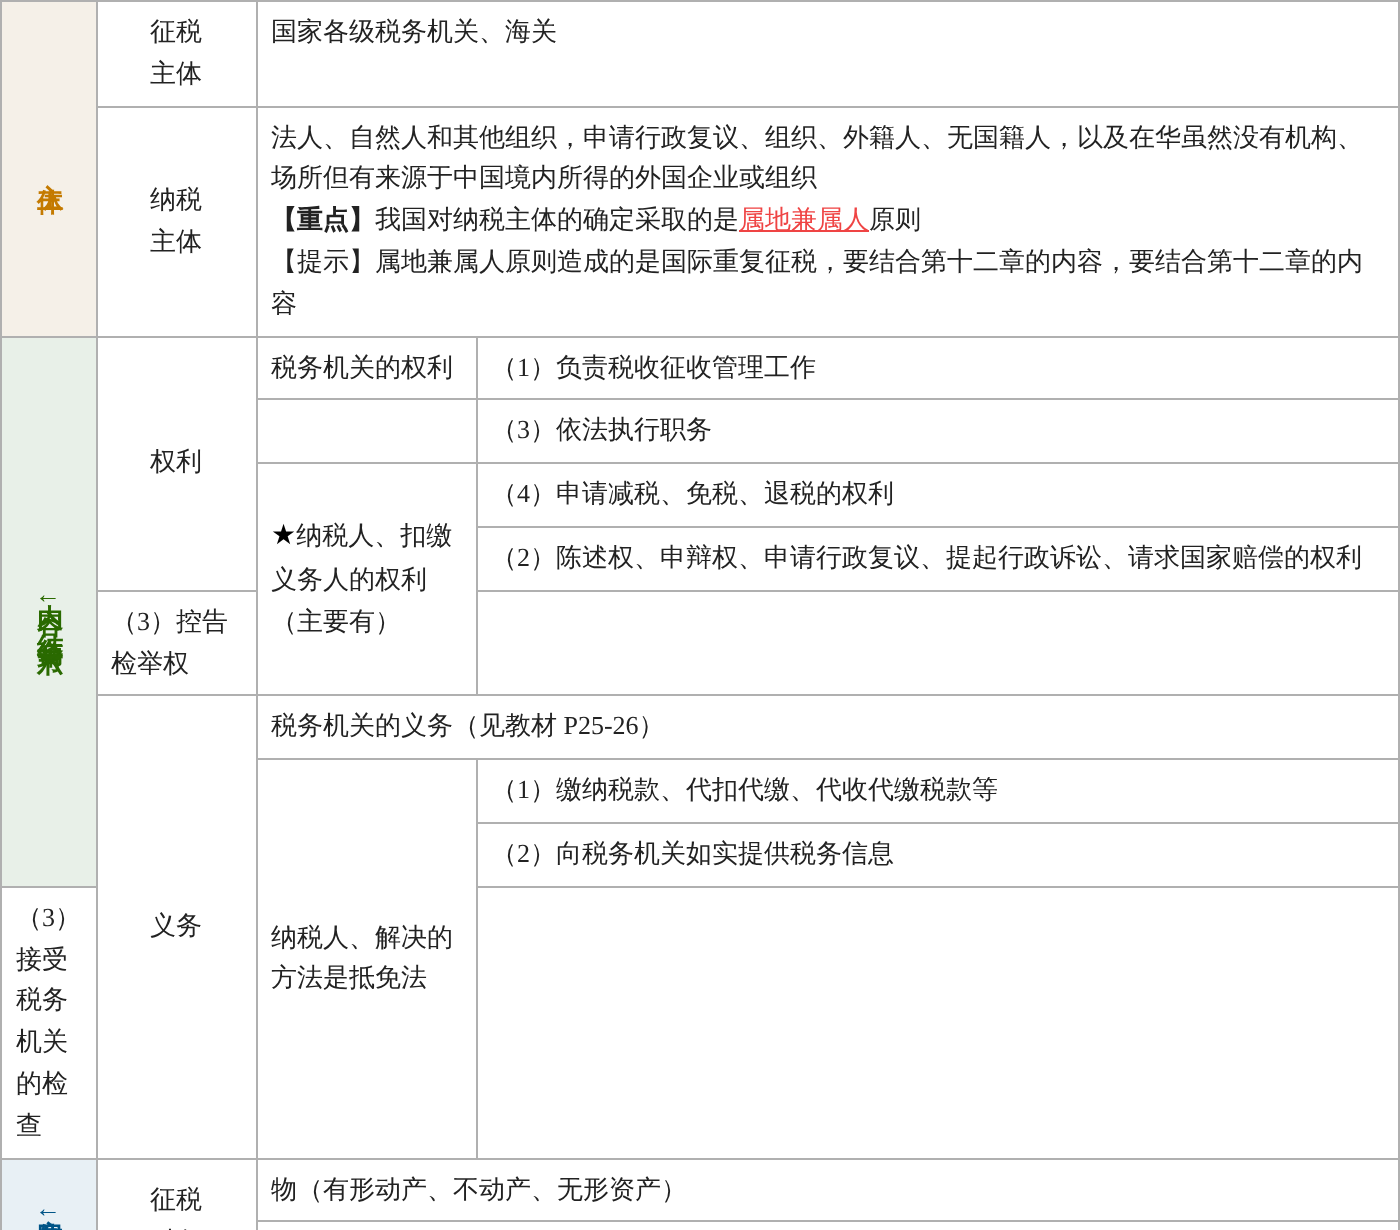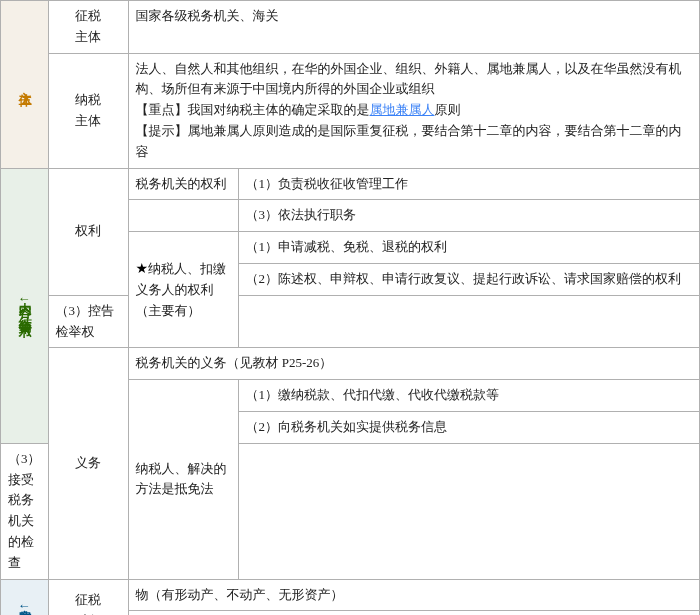--- a/index.html
+++ b/index.html
@@ -48,25 +48,25 @@
       width: 80px;
       text-align: center;
       vertical-align: middle;
     }
     .col-label4 {
       width: 110px;
       vertical-align: middle;
       text-align: left;
     }
     .red-text {
-      color: #3b82f6;
+      color: #ef4444;
       text-decoration: underline;
     }
     .bold-bracket {
-      font-weight: normal;
+      font-weight: bold;
     }
     .star {
       color: #000;
       font-size: 14px;
     }
     .label-zhuiti {
       background: #f5f0e8;
       color: #c47a00;
       font-weight: bold;
     }
@@ -88,40 +88,40 @@
   <tbody>
 
     <tr>
       <td rowspan="2" class="col-label1 label-zhuiti">主体</td>
       <td class="col-label2 cell-center">征税<br>主体</td>
       <td colspan="3">国家各级税务机关、海关</td>
     </tr>
     <tr>
       <td class="col-label2 cell-center">纳税<br>主体</td>
       <td colspan="3">
-        <div>法人、自然人和其他组织，在华的外国企业、组织、外籍人、属地兼属人，以及在华虽然没有机构、场所但有来源于中国境内所得的外国企业或组织</div>
+        <div>法人、自然人和其他组织，申请行政复议、组织、外籍人、无国籍人，以及在华虽然没有机构、场所但有来源于中国境内所得的外国企业或组织</div>
         <div><span class="bold-bracket">【重点】</span>我国对纳税主体的确定采取的是<span class="red-text">属地兼属人</span>原则</div>
         <div>【提示】属地兼属人原则造成的是国际重复征税，要结合第十二章的内容，要结合第十二章的内容</div>
       </td>
     </tr>
 
     <tr>
       <td rowspan="8" class="col-label1 label-neirong" style="writing-mode:vertical-lr;text-align:center;vertical-align:middle;letter-spacing:2px;">内容↓（结合第六节）</td>
       <td rowspan="4" class="col-label3 cell-center">权利</td>
       <td class="col-label4 cell-center">税务机关的权利</td>
       <td>（1）负责税收征收管理工作</td>
     </tr>
     <tr>
       <td class="col-label4 cell-center"></td>
       <td>（3）依法执行职务</td>
     </tr>
 
     <tr>
       <td rowspan="3" class="col-label4 cell-center"><span class="star">★</span>纳税人、扣缴义务人的权利（主要有）</td>
-      <td>（1）申请减税、免税、退税的权利</td>
+      <td>（4）申请减税、免税、退税的权利</td>
     </tr>
     <tr>
       <td>（2）陈述权、申辩权、申请行政复议、提起行政诉讼、请求国家赔偿的权利</td>
     </tr>
     <tr>
       <td>（3）控告检举权</td>
     </tr>
 
     <tr>
       <td rowspan="4" class="col-label3 cell-center">义务</td>

